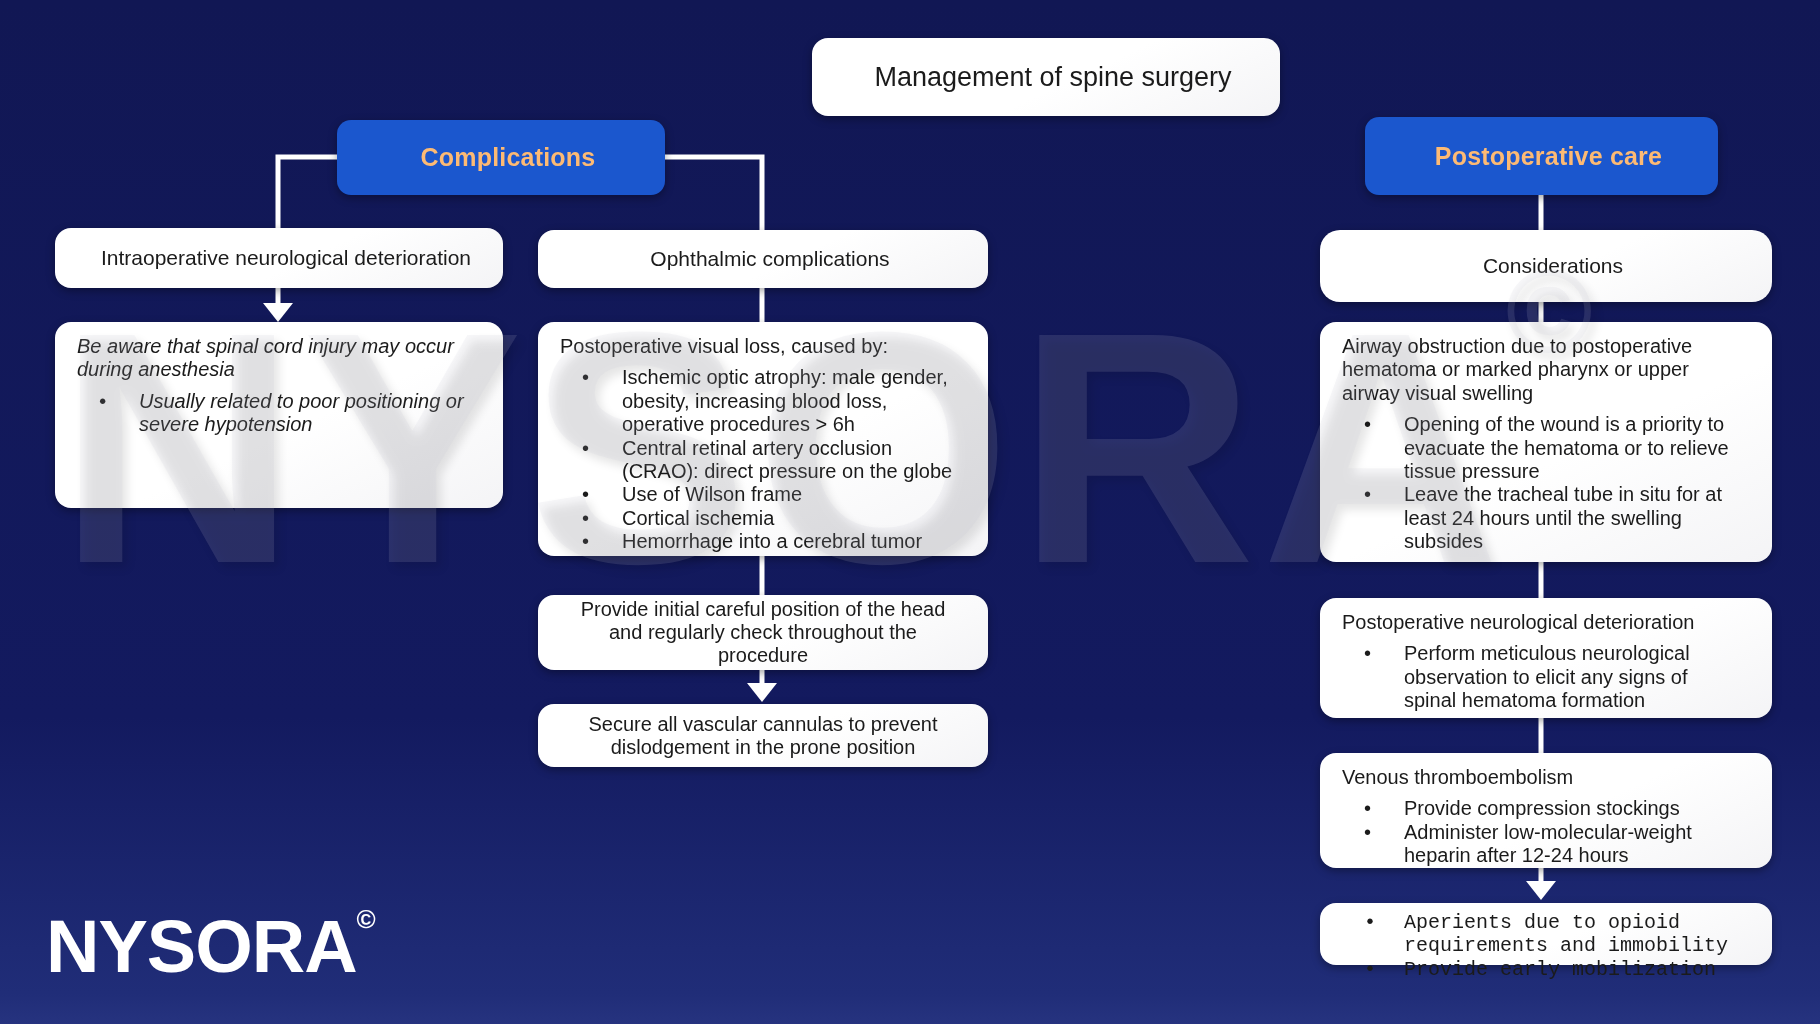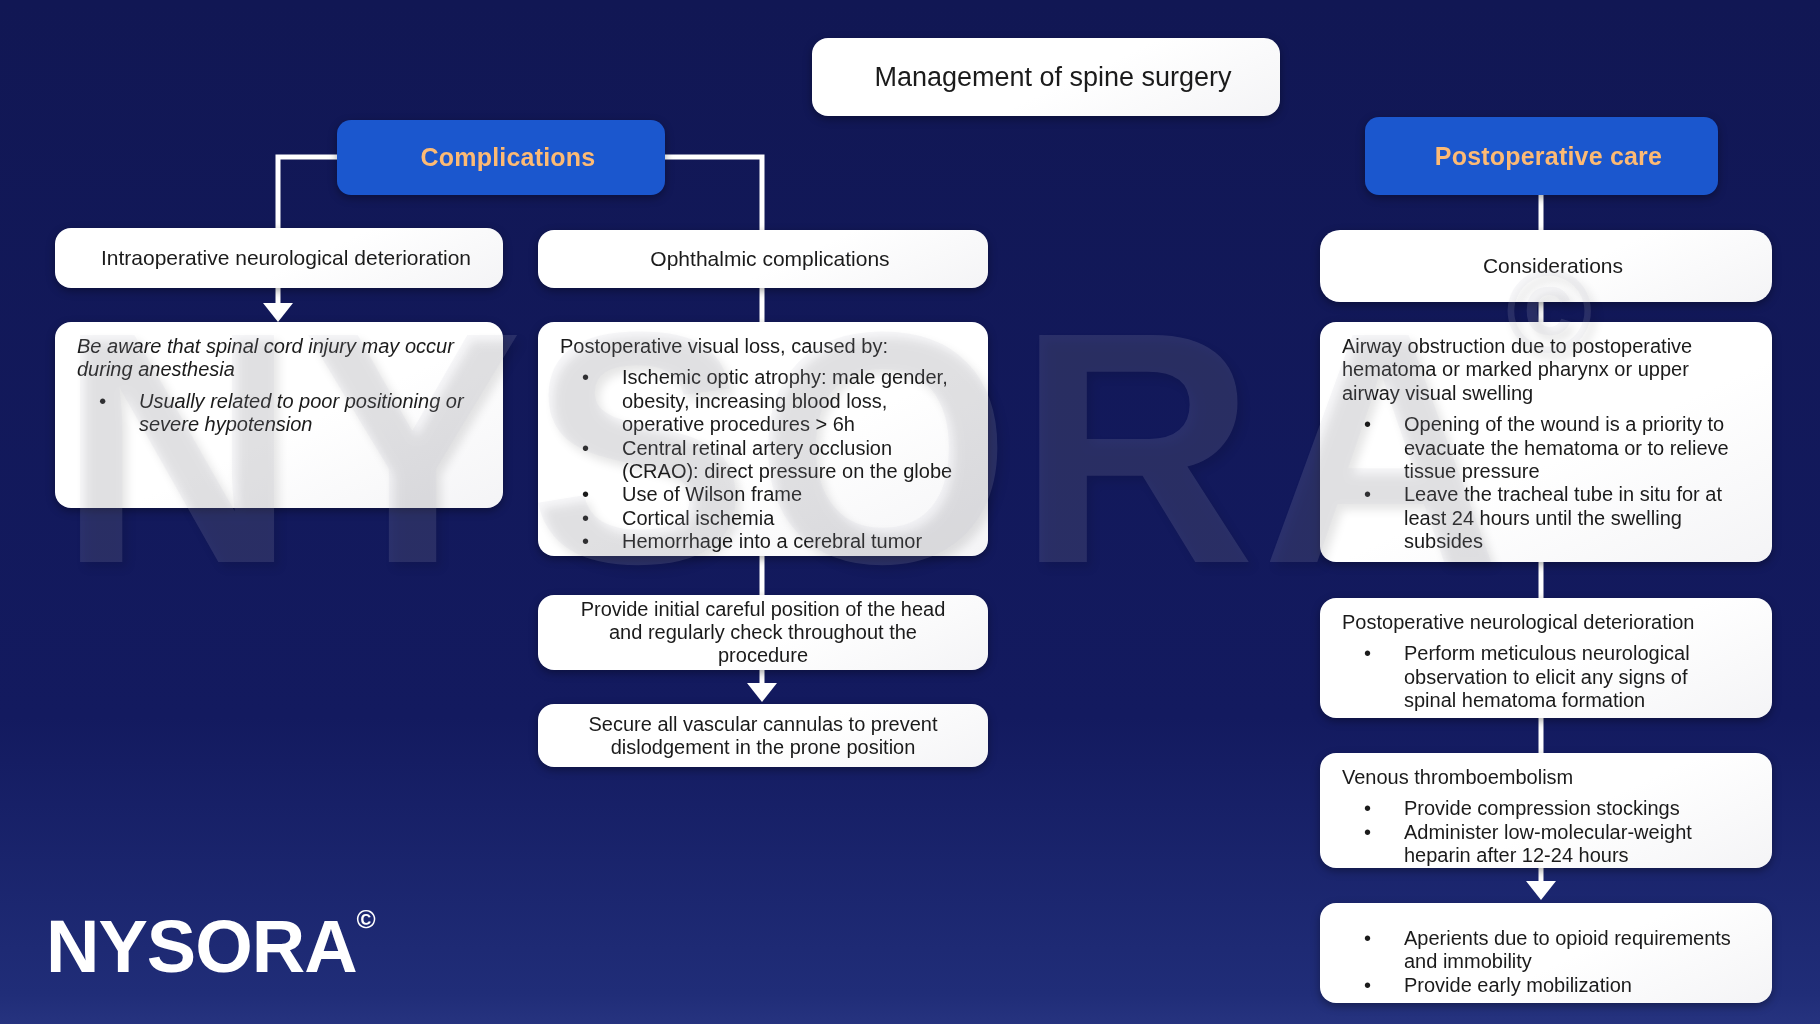--- a/index.html
+++ b/index.html
@@ -141,21 +141,21 @@
         <li>Perform meticulous neurological observation to elicit any signs of spinal hematoma formation</li>
       </ul>
   </div>
   <div class="box white content-box" style="left:1320px;top:753px;width:452px;height:115px;">
     <div class="intro">Venous thromboembolism</div>
     <ul>
         <li>Provide compression stockings</li>
         <li>Administer low-molecular-weight heparin after 12-24 hours</li>
       </ul>
   </div>
-  <div class="box white content-box" style="left:1320px;top:903px;width:452px;height:100px;padding-top:16px;">
+  <div class="box white content-box" style="left:1320px;top:903px;width:452px;height:62px;padding-top:0;font-family:Liberation Mono, monospace;">
     <ul>
         <li>Aperients due to opioid requirements and immobility</li>
         <li>Provide early mobilization</li>
       </ul>
   </div>
 
   <div class="watermark">
     <span>NYSORA</span><span class="wm-c">©</span>
   </div>
 

